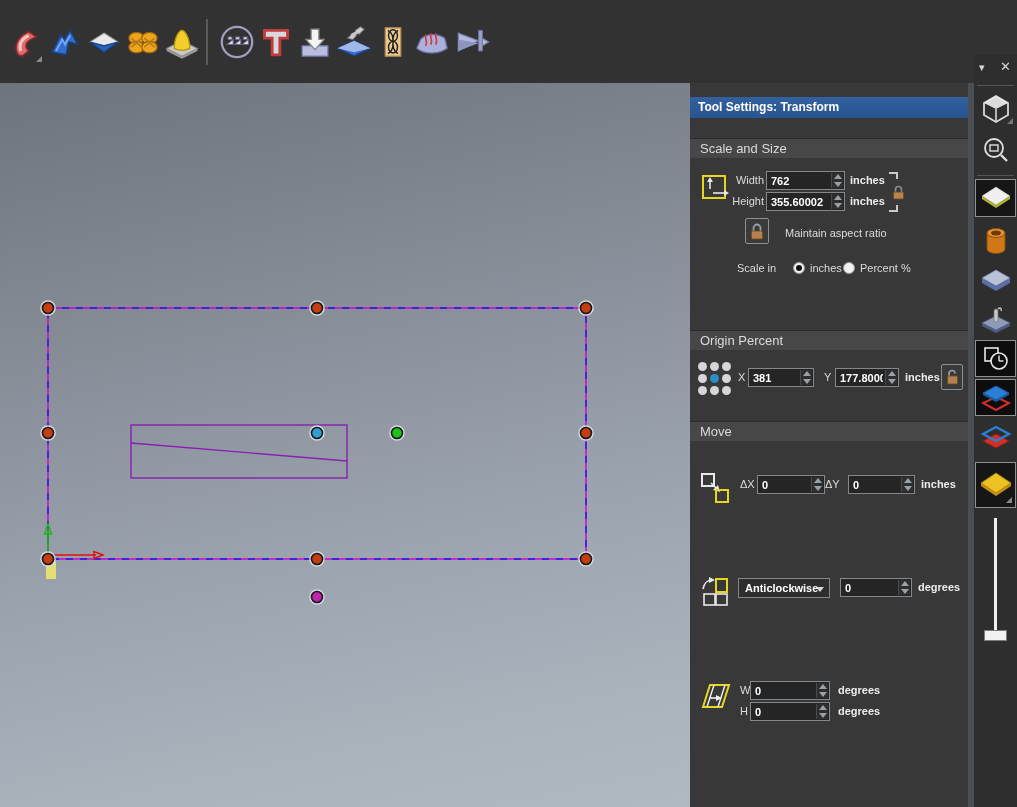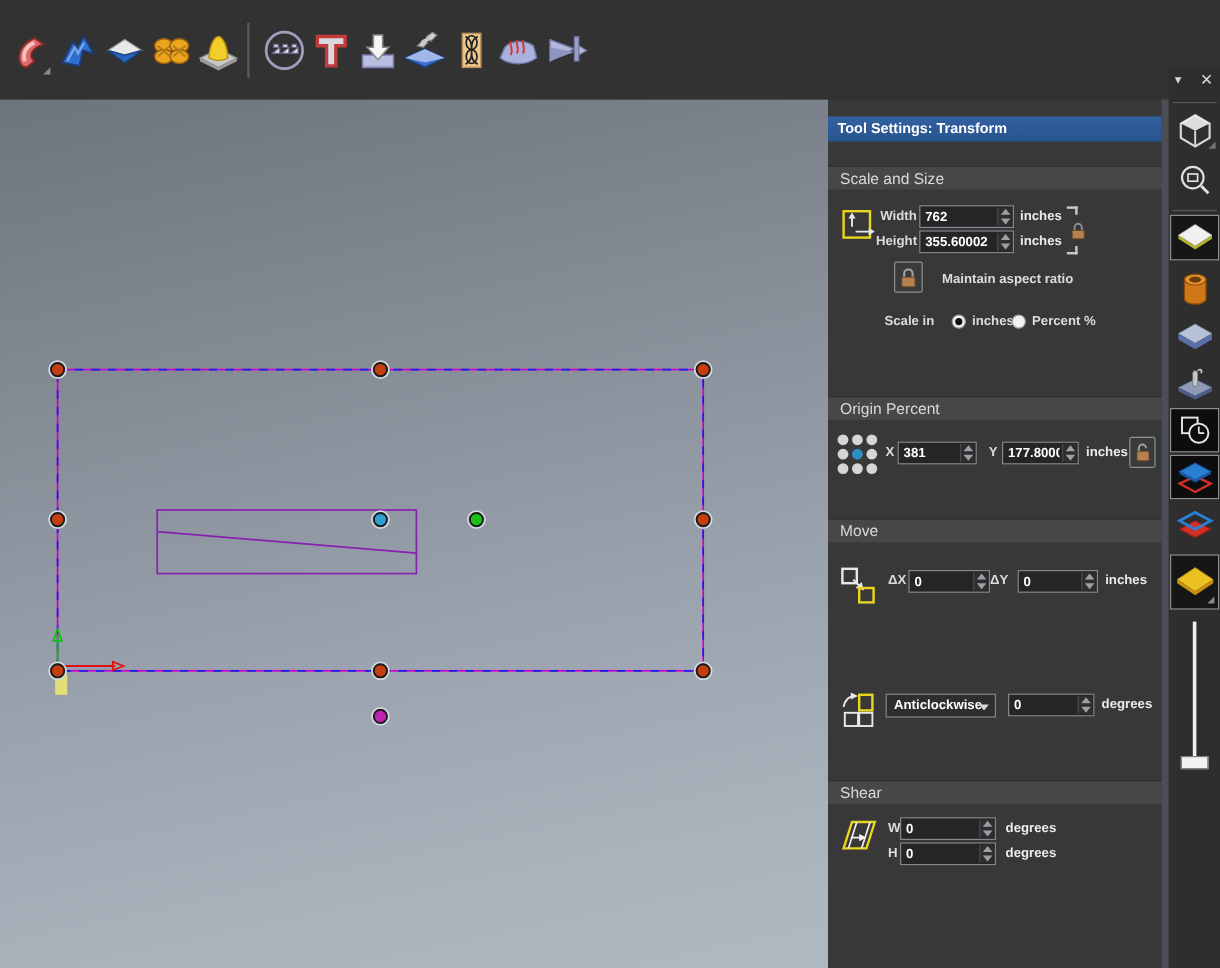--- a/index.html
+++ b/index.html
@@ -19,21 +19,21 @@
     background:linear-gradient(168deg,#6e747c 0%, #848b95 30%, #9aa2ad 60%, #aab2bc 85%, #b0b8c2 100%); }
   #canvas-svg { position:absolute; left:0; top:0; }
 
   
   #tool-panel { position:absolute; left:690px; top:83px; width:330px; height:724px; background:#383838; color:#d8d8d8; font-size:11px; }
   #panel-titlebar { position:absolute; left:0; top:14px; width:278px; height:21px; background:linear-gradient(#33609f,#28548f); color:#fff; font-weight:bold; font-size:12px; line-height:21px; padding-left:8px; }
   #panel-help { position:absolute; right:30px; top:14px; width:16px; height:21px; line-height:21px; text-align:center; color:#fff; font-weight:bold; font-size:12px; cursor:pointer; }
   #panel-close { position:absolute; right:8px; top:14px; width:16px; height:21px; line-height:21px; text-align:center; color:#fff; font-weight:bold; font-size:12px; cursor:pointer; }
 
   .section-header { position:absolute; left:0; width:278px; height:20px; background:#474747; border-top:1px solid #2c2c2c; color:#dadada; font-size:13px; line-height:20px; padding-left:10px; }
-  .plabel { position:absolute; color:#dcdcdc; font-weight:700; height:19px; line-height:19px; }
+  .plabel { position:absolute; color:#dcdcdc; font-weight:400; height:19px; line-height:19px; }
   .punit  { position:absolute; color:#ececec; font-weight:700; height:19px; line-height:19px; }
 
   .field { position:absolute; height:19px; background:#252525; border:1px solid #83888e; }
   .field input { position:absolute; left:0; top:0; width:100%; height:100%; background:transparent; border:none; outline:none; color:#ffffff; font-family:"Liberation Sans",sans-serif; font-size:11px; font-weight:bold; padding:0 15px 0 4px; }
   .spin { position:absolute; right:1px; top:1px; bottom:1px; width:12px; background:#2e2e2e; display:flex; flex-direction:column; align-items:center; justify-content:center; gap:3px; border-left:1px solid #4a4a4a; }
   .spin .up { width:0; height:0; border-left:4px solid transparent; border-right:4px solid transparent; border-bottom:5px solid #9aa0a8; }
   .spin .dn { width:0; height:0; border-left:4px solid transparent; border-right:4px solid transparent; border-top:5px solid #9aa0a8; }
 
   .lock-btn { position:absolute; width:24px; height:26px; background:#3a3a3a; border:1px solid #8b9096; border-radius:2px; display:flex; align-items:center; justify-content:center; cursor:pointer; }
 
@@ -344,21 +344,21 @@
     </div>
     <div class="punit" style="left:215px;top:285px">inches</div>
 
     <div class="lock-btn" style="left:251px;top:281px;width:22px">
       <svg width="13" height="16" viewBox="0 0 13 16">
         <path d="M3 7 V4.5 A3 3 0 0 1 9 4.5" fill="none" stroke="#9aa0a6" stroke-width="1.7"></path>
         <rect x="1.5" y="7" width="10" height="8" rx="1" fill="#b5824f" stroke="#6b4a26" stroke-width="0.8"></rect>
       </svg>
     </div>
 
-    <div class="section-header" style="top:349px">Move</div>
+    <div class="section-header" style="top:338px">Move</div>
 
     <svg style="position:absolute;left:10px;top:389px" width="30" height="32" viewBox="0 0 30 32">
       <rect x="2" y="2" width="12" height="12" fill="none" stroke="#e8e8e8" stroke-width="2"></rect>
       <line x1="11" y1="11" x2="17" y2="17" stroke="#e8e8e8" stroke-width="1.6"></line>
       <polygon points="20,20 13,18 18,13" fill="#e8e8e8"></polygon>
       <rect x="16" y="18" width="12" height="12" fill="none" stroke="#e8d51f" stroke-width="2"></rect>
     </svg>
 
     <div class="plabel" style="left:50px;top:392px">ΔX</div>
     <div class="field" style="left:67px;top:392px;width:68px">
@@ -393,21 +393,20 @@
     </div>
     <div class="field" style="left:150px;top:495px;width:72px">
       <input value="0" style="">
       <div class="spin">
           <div class="up"></div>
           <div class="dn"></div>
         </div>
     </div>
     <div class="punit" style="left:228px;top:495px">degrees</div>
 
-    <div class="section-header" style="top:567px">Shear</div>
 
     <svg style="position:absolute;left:8px;top:598px" width="34" height="30" viewBox="0 0 34 30">
       <polygon points="5,26 12,4 31,4 24,26" fill="none" stroke="#e8d51f" stroke-width="2"></polygon>
       <line x1="9" y1="26" x2="16" y2="4" stroke="#f2f2f2" stroke-width="1.4"></line>
       <line x1="20" y1="26" x2="27" y2="4" stroke="#f2f2f2" stroke-width="1.4"></line>
       <line x1="11" y1="17" x2="20" y2="17" stroke="#f2f2f2" stroke-width="1.6"></line>
       <polygon points="24,17 18,14 18,20" fill="#f2f2f2"></polygon>
     </svg>
 
     <div class="plabel" style="left:50px;top:598px">W</div>

